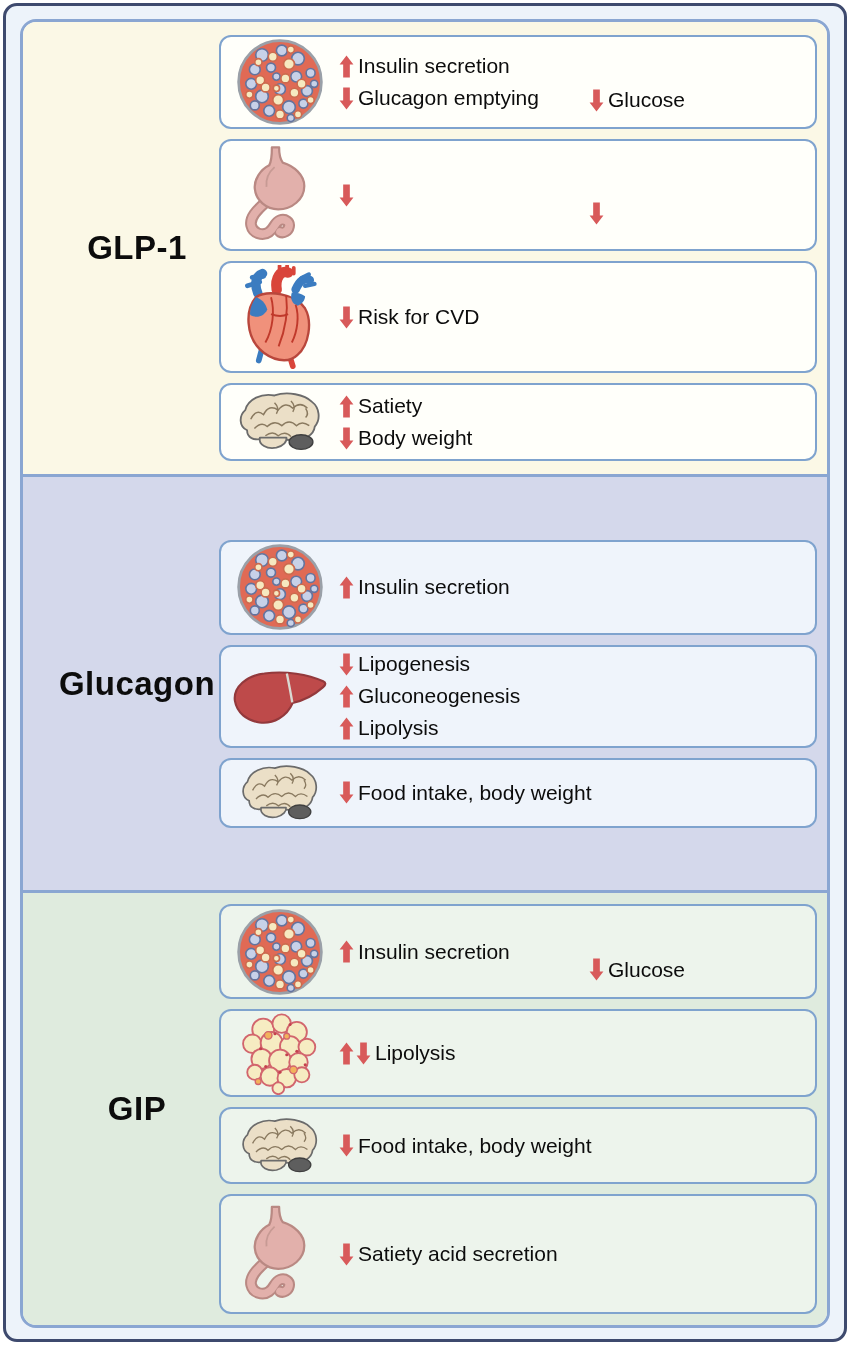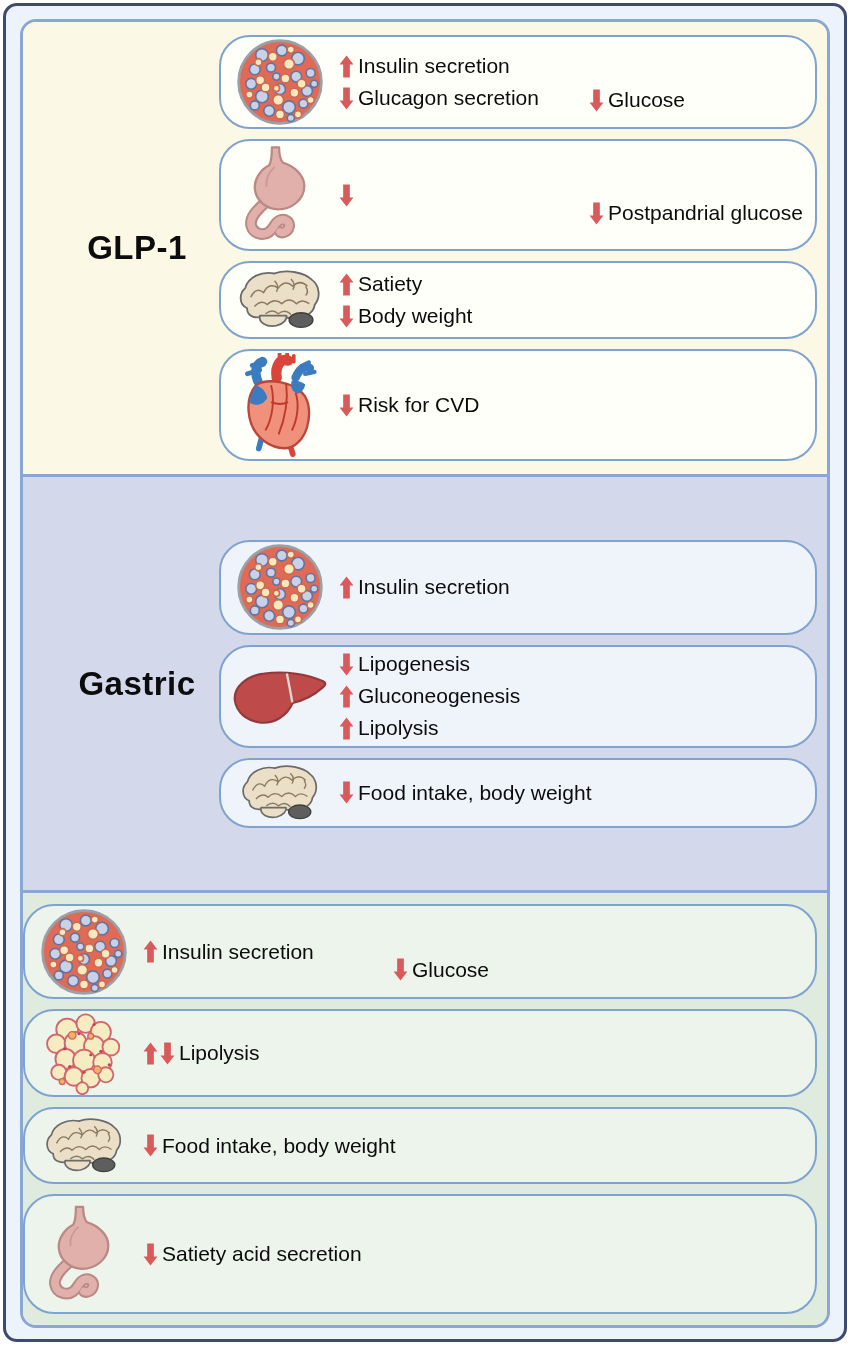--- a/index.html
+++ b/index.html
@@ -20,21 +20,21 @@
   .sec-gip { background:#DFEBDE; height:435px; }
   .label-cell {
     width:196px; flex:none; display:flex; align-items:center; justify-content:center;padding-left:32px;
   }
   .section-label { font-size:33px; font-weight:bold; color:#0c0c0c; letter-spacing:0.5px; }
   .cards {
     flex:1; display:flex; flex-direction:column; justify-content:center;
     gap:10px; padding:12px 10px 12px 0;
   }
   .card {
-    border:2.5px solid #7FA3CE; border-radius:31px;
+    border:2.5px solid #7FA3CE; border-radius:12px;
     display:flex; align-items:center;
   }
   .sec-glp1 .card { background:#FFFFFA; }
   .sec-glucagon .card { background:#EFF4FB; }
   .sec-gip .card { background:#EDF4EC; }
   .icon-cell { width:118px; flex:none; display:flex; align-items:center; justify-content:center; }
   .main-cell { width:250px; flex:none; display:flex; flex-direction:column; gap:7px; }
   .side-cell { flex:1; display:flex; flex-direction:column; gap:7px;margin-top:36px; }
   .row { display:flex; align-items:center; gap:2px; font-size:21px; color:#0c0c0c; }
   .arrow { width:15px; height:25px; fill:#D85A5A; flex:none; }
@@ -197,21 +197,21 @@
             <div class="row">
               <svg class="arrow">
                   <use href="#sym-arrow-up"></use>
                 </svg>
               <span class="txt">Insulin secretion</span>
             </div>
             <div class="row">
               <svg class="arrow">
                   <use href="#sym-arrow-down"></use>
                 </svg>
-              <span class="txt">Glucagon secretion</span>
+              <span class="txt">Glucagon emptying</span>
             </div>
           </div>
           <div class="side-cell">
             <div class="row">
               <svg class="arrow">
                   <use href="#sym-arrow-down"></use>
                 </svg>
               <span class="txt">Glucose</span>
             </div>
           </div>
@@ -228,21 +228,36 @@
               <svg class="arrow">
                   <use href="#sym-arrow-down"></use>
                 </svg>
             </div>
           </div>
           <div class="side-cell">
             <div class="row">
               <svg class="arrow">
                   <use href="#sym-arrow-down"></use>
                 </svg>
-              <span class="txt">Postpandrial glucose</span>
+            </div>
+          </div>
+        </div>
+
+        <div class="card" style="min-height:112px">
+          <div class="icon-cell">
+            <svg class="organ" width="95" height="104">
+                <use href="#sym-heart"></use>
+              </svg>
+          </div>
+          <div class="main-cell">
+            <div class="row">
+              <svg class="arrow">
+                  <use href="#sym-arrow-down"></use>
+                </svg>
+              <span class="txt">Risk for CVD</span>
             </div>
           </div>
         </div>
 
         <div class="card" style="min-height:78px">
           <div class="icon-cell">
             <svg class="organ" width="92" height="64">
                 <use href="#sym-brain"></use>
               </svg>
           </div>
@@ -255,42 +270,26 @@
             </div>
             <div class="row">
               <svg class="arrow">
                   <use href="#sym-arrow-down"></use>
                 </svg>
               <span class="txt">Body weight</span>
             </div>
           </div>
         </div>
 
-        <div class="card" style="min-height:112px">
-          <div class="icon-cell">
-            <svg class="organ" width="95" height="104">
-                <use href="#sym-heart"></use>
-              </svg>
-          </div>
-          <div class="main-cell">
-            <div class="row">
-              <svg class="arrow">
-                  <use href="#sym-arrow-down"></use>
-                </svg>
-              <span class="txt">Risk for CVD</span>
-            </div>
-          </div>
-        </div>
-
       </div>
     </div>
 
     <div class="section sec-glucagon">
       <div class="label-cell">
-        <span class="section-label">Gastric</span>
+        <span class="section-label">Glucagon</span>
       </div>
       <div class="cards">
 
         <div class="card" style="min-height:95px">
           <div class="icon-cell">
             <svg class="organ" width="90" height="90">
                 <use href="#sym-islet"></use>
               </svg>
           </div>
           <div class="main-cell">
@@ -345,20 +344,23 @@
                 </svg>
               <span class="txt">Food intake, body weight</span>
             </div>
           </div>
         </div>
 
       </div>
     </div>
 
     <div class="section sec-gip">
+      <div class="label-cell">
+        <span class="section-label">GIP</span>
+      </div>
       <div class="cards">
 
         <div class="card" style="min-height:95px">
           <div class="icon-cell">
             <svg class="organ" width="90" height="90">
                 <use href="#sym-islet"></use>
               </svg>
           </div>
           <div class="main-cell">
             <div class="row">

